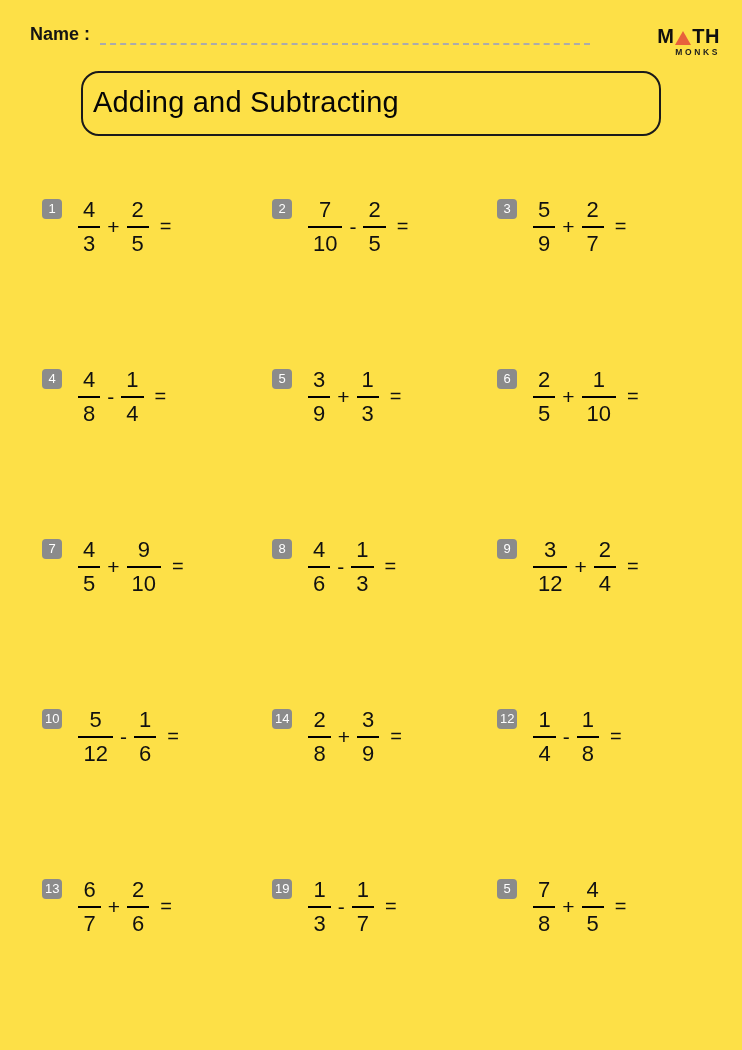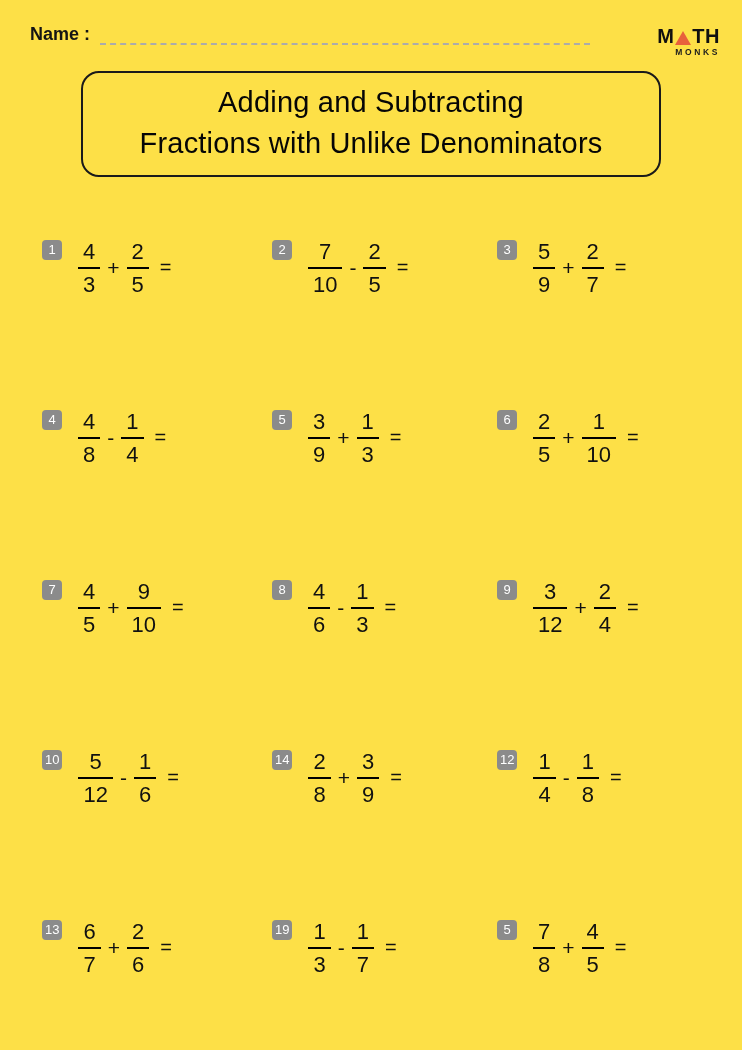--- a/index.html
+++ b/index.html
@@ -36,21 +36,21 @@
   }
   .logo-sub {
     font-size: 8.5px; font-weight: 700; color: #1c1c1c;
     letter-spacing: 2.6px; margin-top: 2px;
   }
 
   
   .title-box {
     width: 580px; margin: 14px auto 0;
     border: 2px solid #1a1a1a; border-radius: 18px;
-    text-align: center; padding: 9px 10px 11px;
+    text-align: left; padding: 9px 10px 11px;
     font-size: 29px; line-height: 1.42; color: #060606;
     letter-spacing: 0.2px;
   }
 
   
   .problems {
     display: grid;
     grid-template-columns: 230px 225px 1fr;
     grid-auto-rows: 170px;
     padding-left: 42px;
@@ -85,21 +85,20 @@
         <span>M</span>
         <span class="logo-triangle"></span>
         <span>TH</span>
       </div>
       <div class="logo-sub">MONKS</div>
     </div>
   </div>
 
   <div class="title-box">
     <div>Adding and Subtracting</div>
-    <div>Fractions with Unlike Denominators</div>
   </div>
 
   <div class="problems" id="problems">
   <div class="problem">
     <span class="badge">1</span>
     <span class="frac">
       <span class="num">4</span>
       <span class="den">3</span>
     </span>
     <span class="op">+</span>

